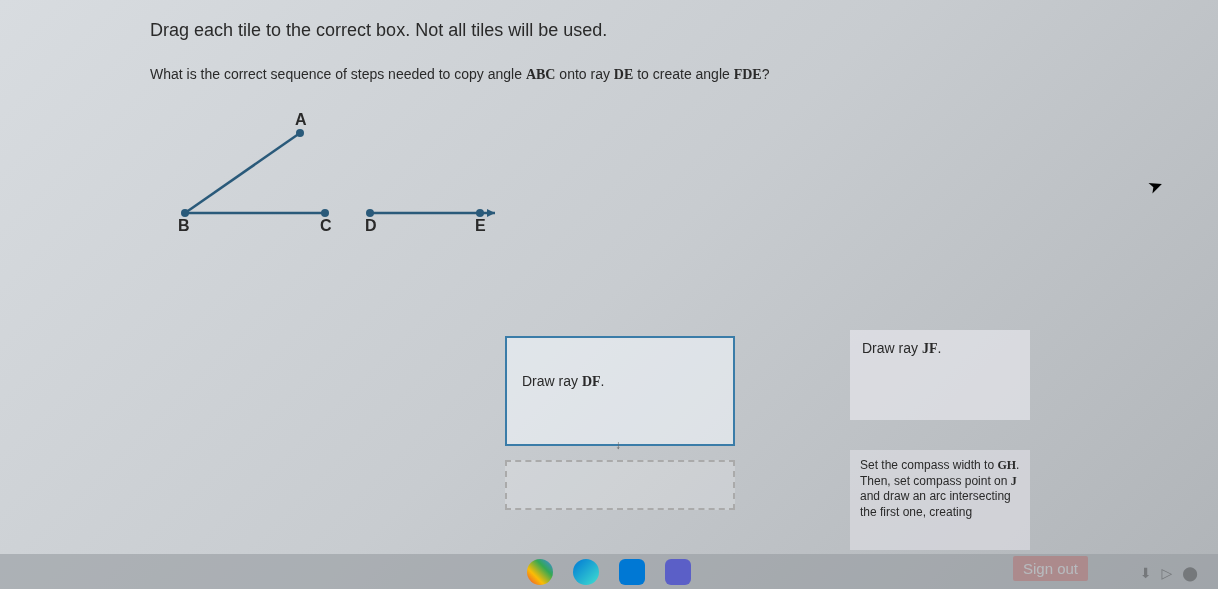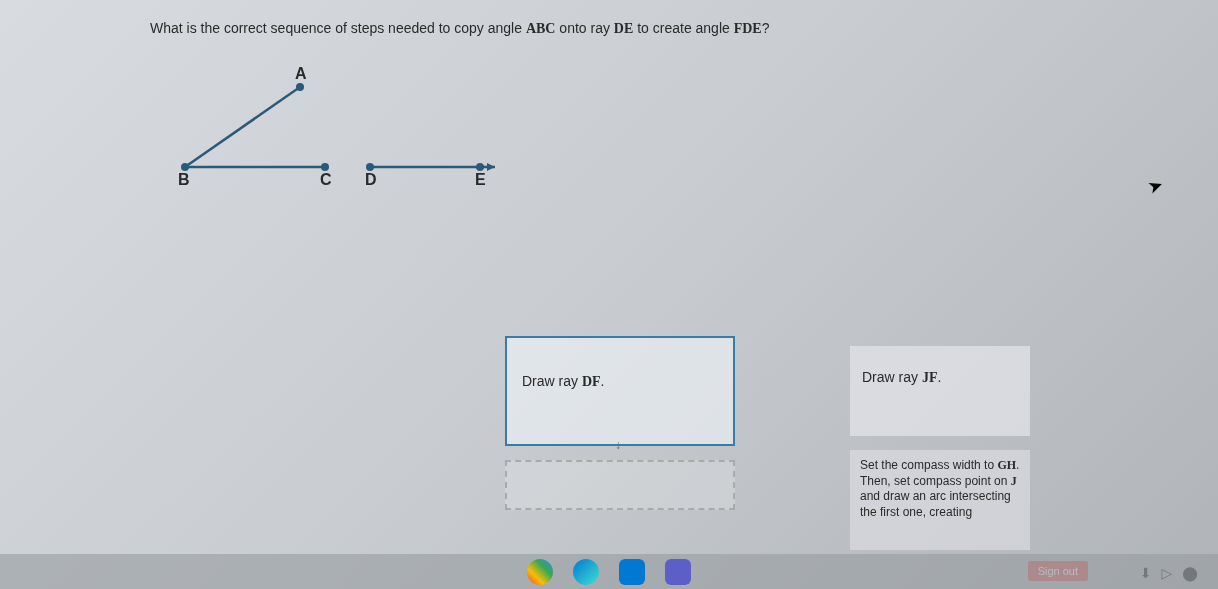--- a/index.html
+++ b/index.html
@@ -60,25 +60,25 @@
       left: 505px;
       top: 16px;
       width: 230px;
       height: 110px;
       background: rgba(240,245,250,0.6);
       padding: 35px 15px;
     }
     .tile-selected .bold { font-family: 'Times New Roman', serif; }
     .tile-right1 {
       left: 850px;
-      top: 26px;
+      top: 10px;
       width: 180px;
       height: 90px;
       background: rgba(230,230,235,0.7);
-      padding: 23px 12px;
+      padding: 10px 12px;
     }
     .tile-right2 {
       left: 850px;
       top: 130px;
       width: 180px;
       height: 100px;
       background: rgba(220,220,225,0.7);
       font-size: 12px;
       line-height: 1.3;
       padding: 8px 10px;
@@ -123,21 +123,21 @@
     .icon-edge { background: linear-gradient(135deg, #0078d4, #40e0d0); }
     .icon-app1 { background: #0078d4; border-radius: 6px; }
     .icon-app2 { background: #5b5fc7; border-radius: 6px; }
     .signout-btn {
       position: absolute;
       right: 130px;
       bottom: 8px;
       background: #d9534f;
       color: white;
       padding: 4px 10px;
-      font-size: 11px;
+      font-size: 15px;
       border-radius: 2px;
       opacity: 0.7;
     }
     .sys-tray {
       position: absolute;
       right: 20px;
       bottom: 8px;
       display: flex;
       gap: 10px;
       align-items: center;
@@ -150,20 +150,21 @@
       right: 55px;
       font-size: 18px;
       color: #000;
       transform: rotate(-20deg);
     }
   </style>
 </head>
 <body>
 
 <div class="content">
+  <p class="instruction">Drag each tile to the correct box. Not all tiles will be used.</p>
   <p class="question">
     <span>What is the correct sequence of steps needed to copy angle </span><span class="bold">ABC</span><span> onto ray </span><span class="bold">DE</span><span> to create angle </span><span class="bold">FDE</span><span>?</span>
   </p>
 
   <div class="diagram-area">
     <svg class="svg-diagram" viewBox="0 0 450 140">
       <line x1="20" y1="110" x2="160" y2="110" stroke="#2a5a7a" stroke-width="2.5"></line>
       <line x1="20" y1="110" x2="135" y2="30" stroke="#2a5a7a" stroke-width="2.5"></line>
       <circle cx="20" cy="110" r="4" fill="#2a5a7a"></circle>
       <circle cx="160" cy="110" r="4" fill="#2a5a7a"></circle>

